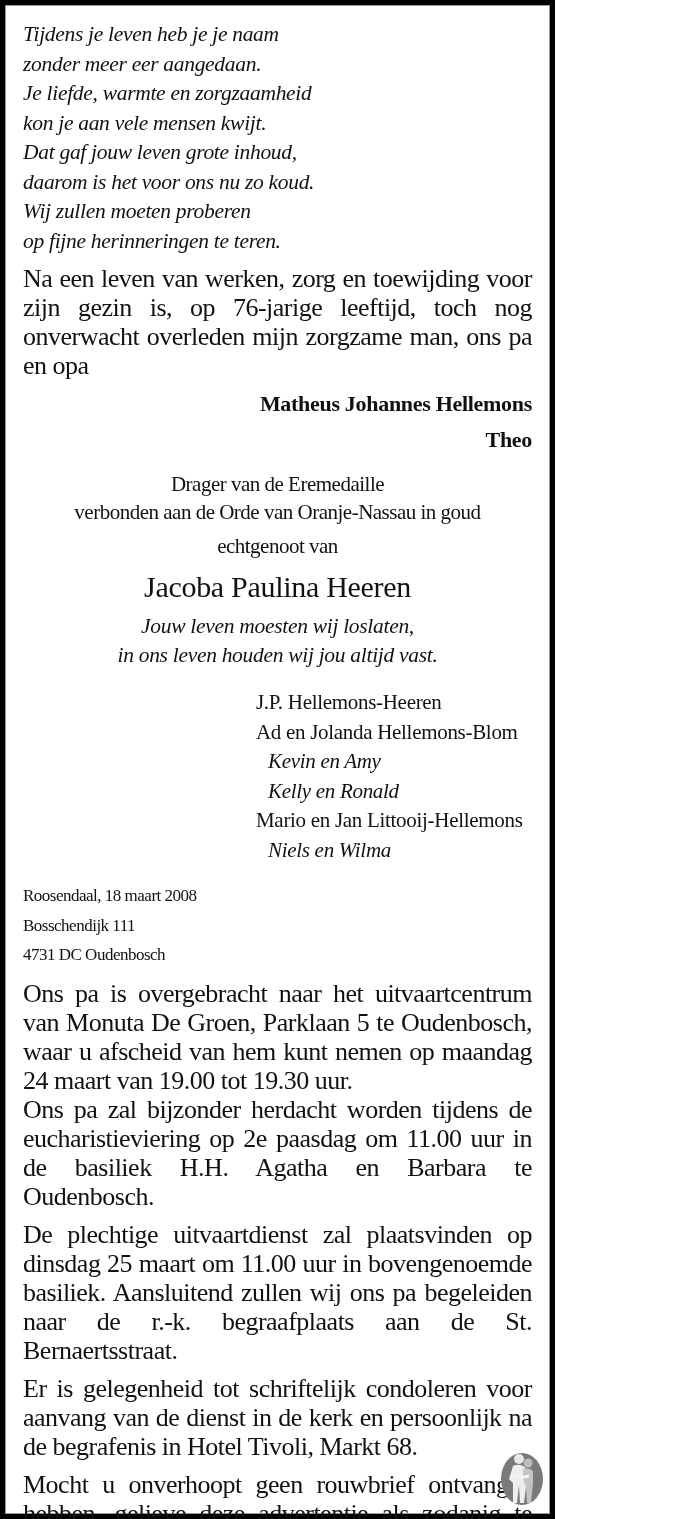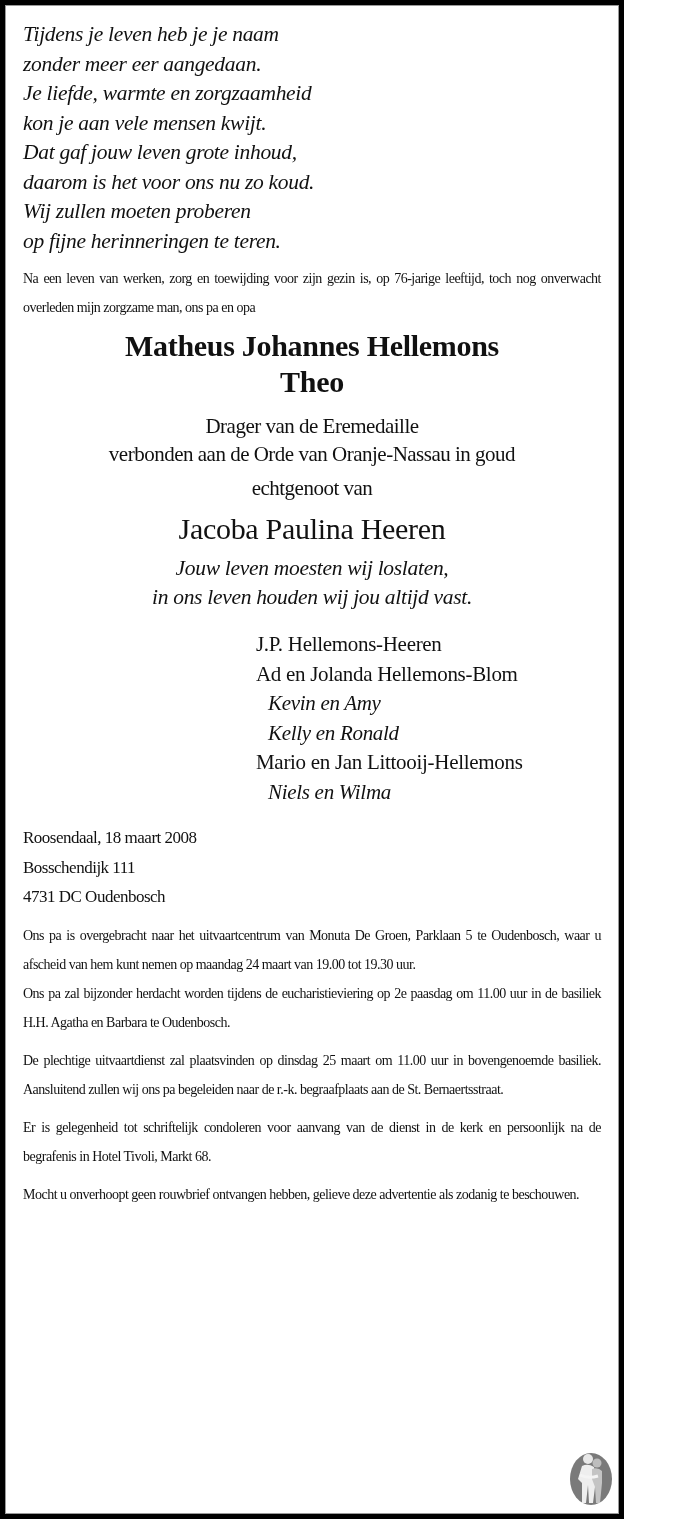--- a/index.html
+++ b/index.html
@@ -1,35 +1,35 @@
 <!DOCTYPE html>
 <html><head>
 <meta charset="utf-8">
 <style>
   html, body { margin:0; padding:0; background:#ffffff; }
   body { width:675px; height:1519px; overflow:hidden; }
   .frame {
-    position:absolute; left:0; top:0; width:624px; height:1519px;
+    position:absolute; left:0; top:0; width:555px; height:1519px;
     box-sizing:border-box; background:#000;
     padding:5px 5px 5px 5px;
   }
   .inner {
     position:relative; width:100%; height:100%; box-sizing:border-box;
     background:#fff; border:1px solid #9a9a9a;
     padding:14px 17px 0 17px;
     font-family:"DejaVu Serif", "Liberation Serif", serif;
     color:#111;
   }
   .poem { font-style:italic; font-size:21.5px; line-height:29.5px; letter-spacing:-0.3px; font-family:"Liberation Serif", "DejaVu Serif", serif; margin:0 0 8px 0; }
   .poem div { white-space:nowrap; }
-  .para { font-size:14px; line-height:29px; text-align:justify; letter-spacing:-0.5px; font-family:"Liberation Serif","DejaVu Serif",serif; margin:0; }
+  .para { font-size:26px; line-height:29px; text-align:justify; letter-spacing:-0.5px; font-family:"Liberation Serif","DejaVu Serif",serif; margin:0; }
   .para.last-left { text-align-last:left; }
   .gap { height:9px; }
   .center { text-align:center; font-family:"Liberation Serif","DejaVu Serif",serif; }
-  .name-main { font-weight:bold; font-size:30px; line-height:36px; letter-spacing:-0.3px; margin-top:6px; }
+  .name-main { font-weight:bold; font-size:22px; line-height:36px; letter-spacing:-0.3px; margin-top:6px;text-align:right; }
   .sub { font-size:21px; line-height:28px; letter-spacing:-0.5px; }
   .echt { font-size:21px; line-height:28px; margin-top:6px; letter-spacing:-0.5px; }
   .spouse { font-size:30px; line-height:40px; margin-top:7px; letter-spacing:-0.3px; }
   .quote { font-style:italic; font-size:21.5px; line-height:29px; margin-top:5px; letter-spacing:-0.3px; }
   .family { margin-left:233px; margin-top:18px; font-family:"Liberation Serif","DejaVu Serif",serif; font-size:21px; line-height:29.5px; letter-spacing:-0.3px; }
   .family .it { font-style:italic;margin-left:12px; }
   .address { margin-top:16px; font-family:"Liberation Serif","DejaVu Serif",serif; font-size:17px; line-height:29.5px; letter-spacing:-0.5px; }
   .logo { position:absolute; right:4px; bottom:8px; width:46px; height:56px; }
 </style>
 </head>

